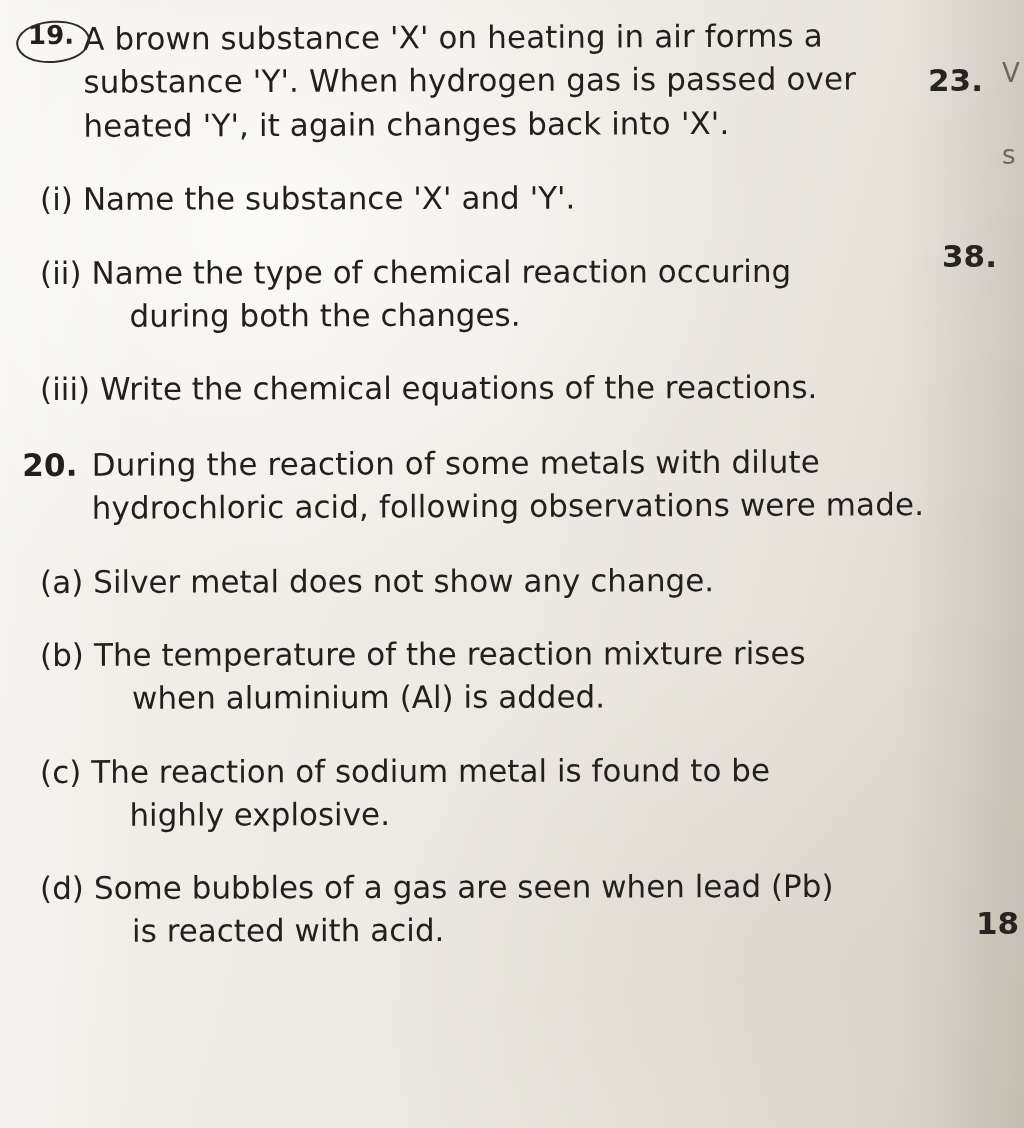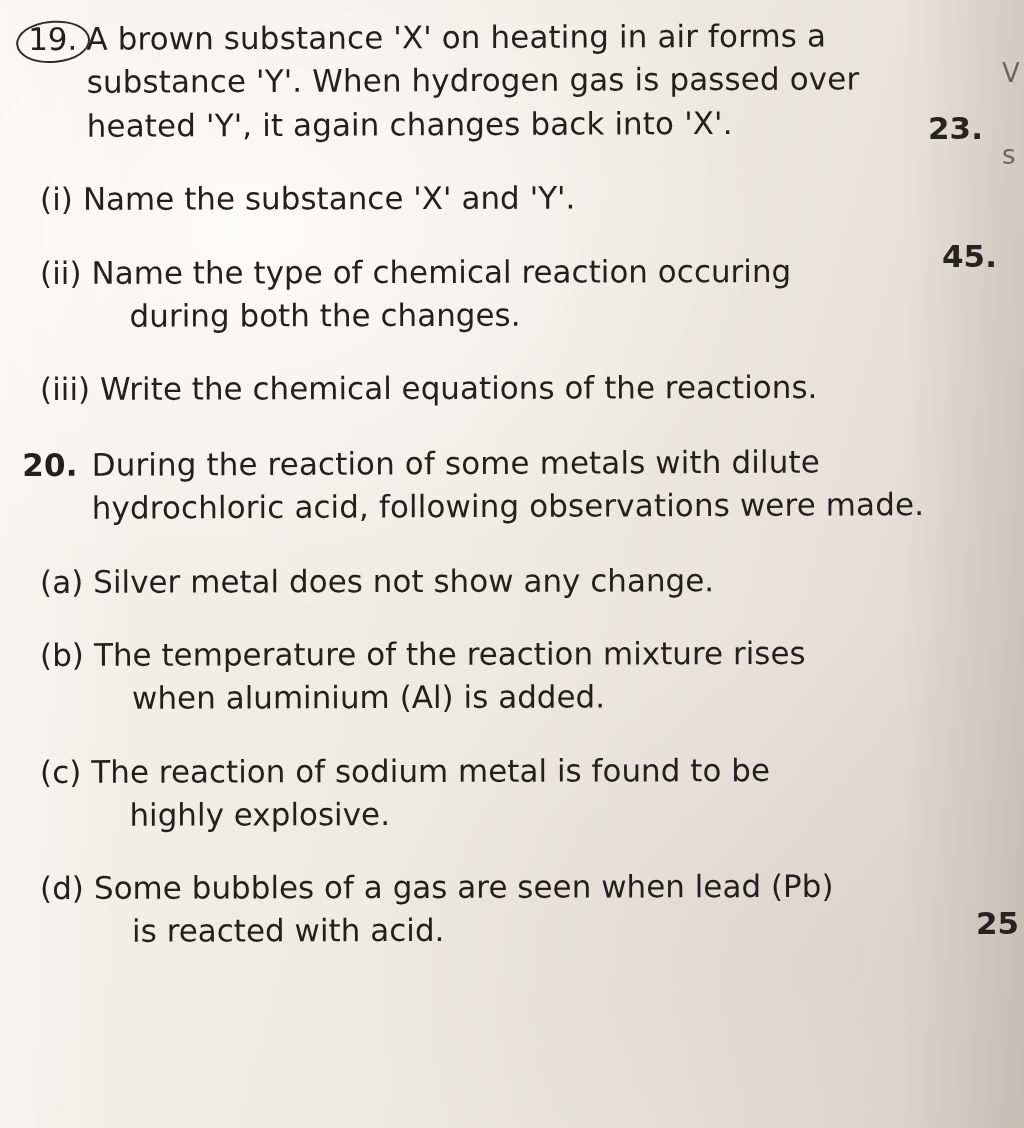--- a/index.html
+++ b/index.html
@@ -65,22 +65,22 @@
     font-size: 31px;
     font-weight: bold;
     line-height: 1.38;
     letter-spacing: 0.2px;
     flex: 0 0 auto;
     white-space: nowrap;
   }
 
   .q-num-circled {
     position: relative;
-    font-size: 31px;
-    font-weight: normal;
+    font-size: 26px;
+    font-weight: bold;
     line-height: 1.38;
     padding: 0 9px 0 6px;
     text-align: center;
   }
   .q-num-circled::before {
     content: "";
     position: absolute;
     left: -6px;
     top: 3px;
     width: 74px;
@@ -214,20 +214,20 @@
         <span class="sub-text">
           <span class="hang">Some bubbles of a gas are seen when lead (Pb)</span>
           <span class="hang-in">is reacted with acid.</span>
         </span>
       </div>
     </div>
 
   </div>
 
   <div class="col-right">
-    <span class="rm" style="left:0px; top:62px;margin-top:48px;">23.</span>
+    <span class="rm" style="left:0px; top:62px;">23.</span>
     <span class="rm rm-faint" style="left:74px; top:58px;">V</span>
     <span class="rm rm-faint" style="left:74px; top:140px;">s</span>
-    <span class="rm" style="left:14px; top:238px;">45.</span>
-    <span class="rm" style="left:48px; top:905px;">25</span>
+    <span class="rm" style="left:14px; top:238px;">38.</span>
+    <span class="rm" style="left:48px; top:905px;">18</span>
   </div>
 
 </div>
 
 </body></html>

